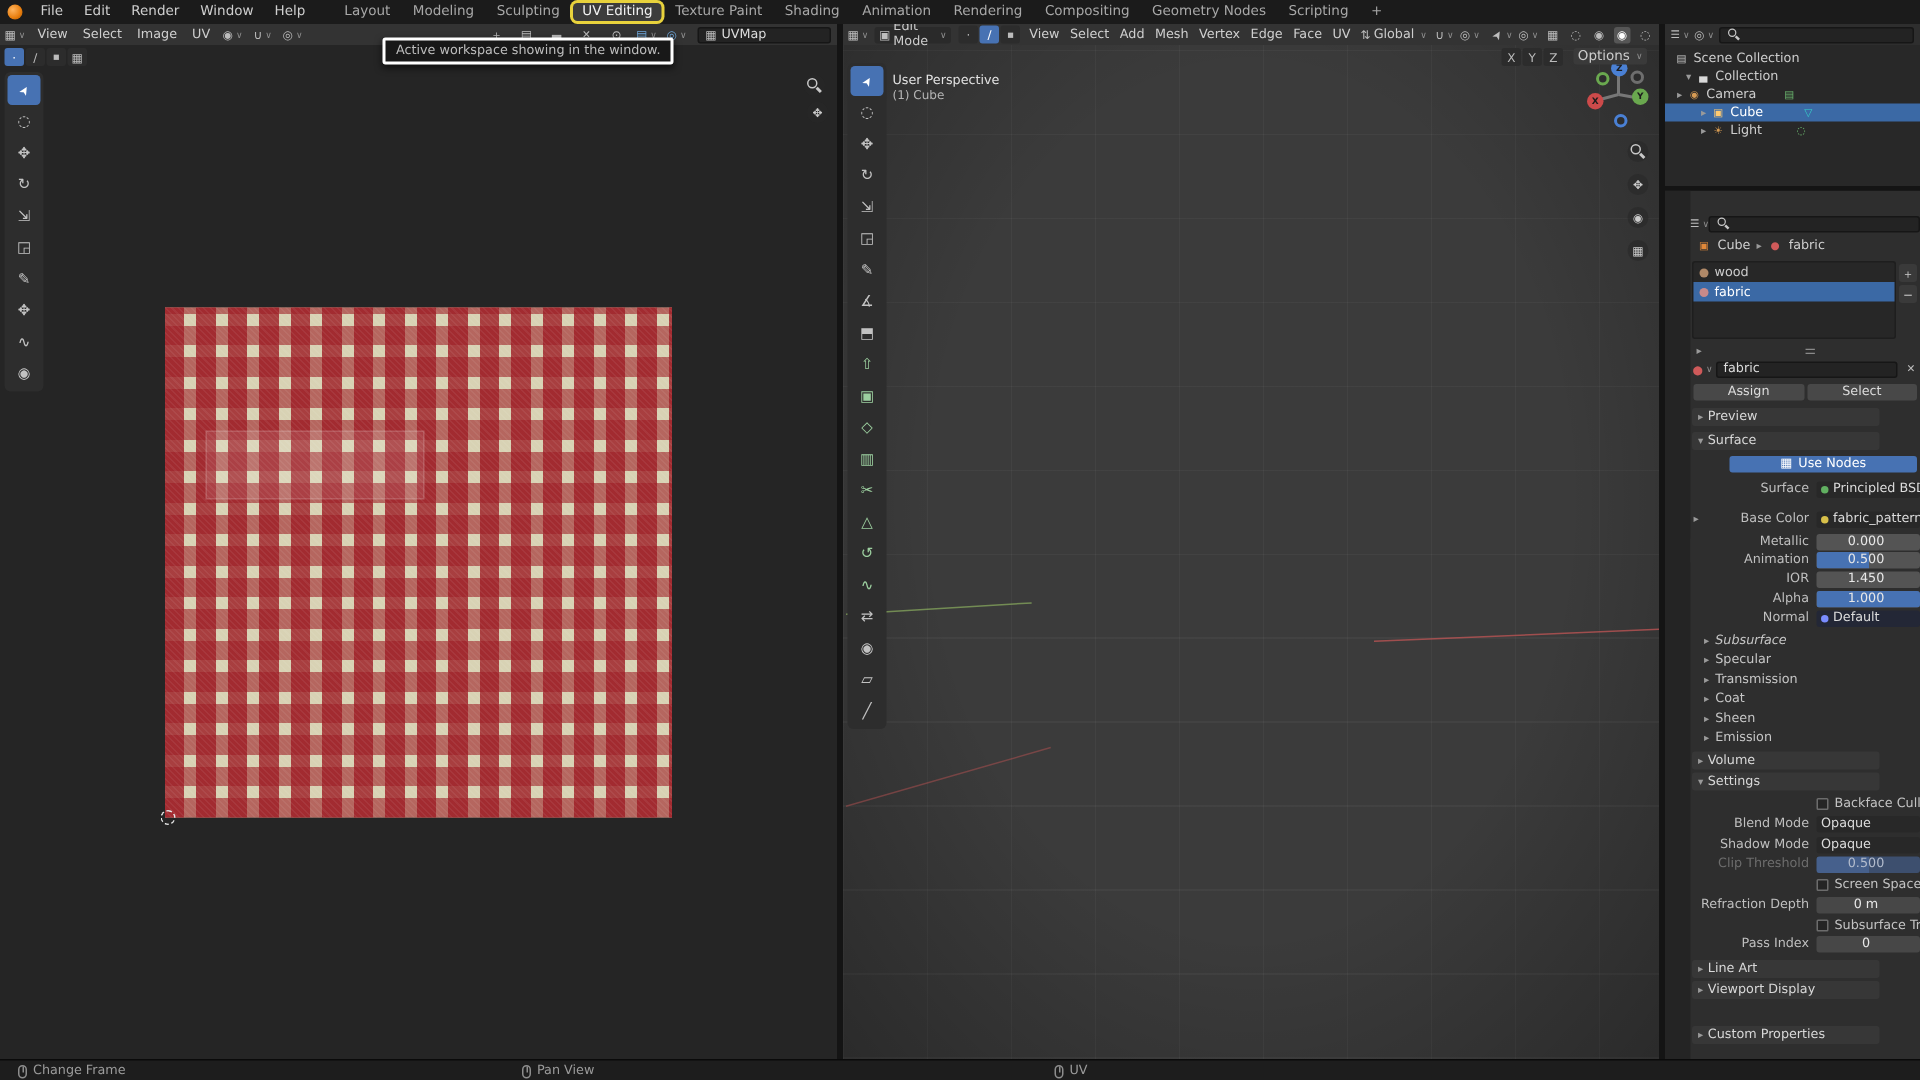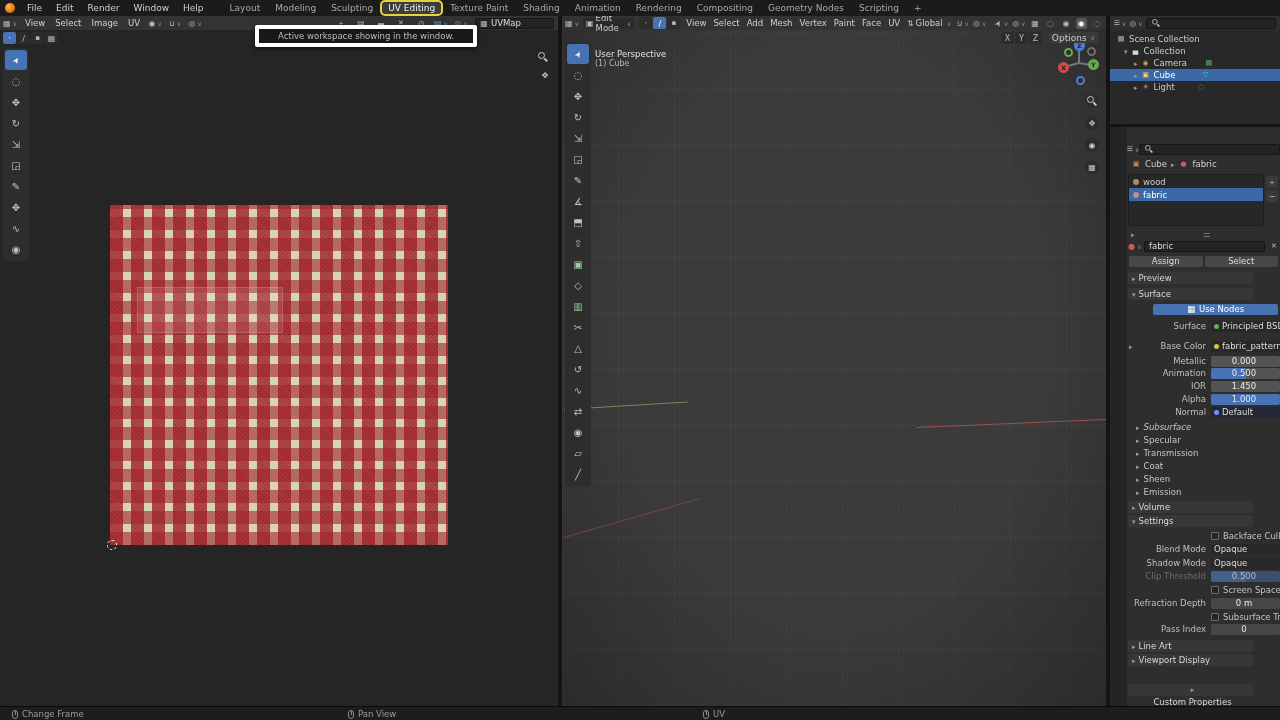--- a/index.html
+++ b/index.html
@@ -16,22 +16,22 @@
   .blogo { width:10px; height:10px; border-radius:50%;
     background:radial-gradient(circle at 35% 35%, #ffb45e, #e87d0d 60%, #9c5406); flex:0 0 auto; }
   .tmenu { color:#cfcfcf; padding:1px 2px; cursor:default; }
   .wstabs { display:flex; align-items:center; gap:3px; margin-left:8px; }
   .wstab { color:#a8a8a8; padding:1px 6px; border-radius:3px; white-space:nowrap; }
   .wstab.active { background:#3c3c3c; color:#f2f2f2; box-shadow:0 0 0 2px #e8d23c; }
   .topbar-right { position:absolute; right:2px; top:0; height:16px; display:flex;
     align-items:center; gap:5px; font-size:8.5px; color:#c5c5c5; background:#1b1b1b; padding:0 4px; }
 
   .tooltip { position:absolute; left:255px; top:25px; z-index:60;
-    background:rgba(24,24,24,0.97); border:4px solid #ffffff; color:#bdbdbd;
-    font-size:8.5px; padding:2px 19px; border-radius:2px; box-shadow:0 2px 5px rgba(0,0,0,.6); white-space:nowrap; }
+    background:rgba(24,24,24,0.97); border:2px solid #ffffff; color:#bdbdbd;
+    font-size:8.5px; padding:2px 7px; border-radius:2px; box-shadow:0 2px 5px rgba(0,0,0,.6); white-space:nowrap; }
 
   
   .ed-header { position:absolute; height:14px; background:#333333; display:flex;
     align-items:center; gap:8px; padding:0 4px; font-size:8.5px; color:#cfcfcf; z-index:20; }
   .hmenu { padding:0 1px; white-space:nowrap; }
   .hbtn { height:11px; min-width:12px; display:flex; align-items:center; justify-content:center;
     background:#2a2a2a; border-radius:2px; padding:0 3px; gap:2px; color:#cdcdcd; }
   .hicon { width:12px; height:11px; display:flex; align-items:center; justify-content:center;
     color:#bdbdbd; font-size:8px; }
   .dd::after { content:"∨"; font-size:6px; color:#8f8f8f; margin-left:2px; }
@@ -236,21 +236,21 @@
     <span class="hicon dd g-magnet"></span>
     <span class="hicon dd g-prop"></span>
     <span style="margin-left:auto"></span>
     <span class="hicon g-plus"></span>
     <span class="hicon g-img"></span>
     <span class="hicon g-folder"></span>
     <span class="hicon g-x"></span>
     <span class="hicon g-pin"></span>
     <span class="hicon dd g-img" style="color:#6fa8dc"></span>
     <span class="hicon dd g-filter" style="color:#6fa8dc"></span>
-    <div class="field" style="width:79px">
+    <div class="field" style="width:89px">
       <span class="hicon g-grid" style="width:8px"></span>
       <span>UVMap</span>
     </div>
   </div>
 
   <div class="uv-canvas">
 
     <div class="selmode" style="left:3px; top:2px;">
       <div class="smbtn active g-dot-v"></div>
       <div class="smbtn g-dot-e"></div>
@@ -298,21 +298,21 @@
     <div class="selmode" style="position:static; display:flex">
       <div class="smbtn g-dot-v"></div>
       <div class="smbtn active g-dot-e"></div>
       <div class="smbtn g-dot-f"></div>
     </div>
     <span class="hmenu">View</span>
     <span class="hmenu">Select</span>
     <span class="hmenu">Add</span>
     <span class="hmenu">Mesh</span>
     <span class="hmenu">Vertex</span>
-    <span class="hmenu">Paint</span>
+    <span class="hmenu">Edge</span>
     <span class="hmenu">Face</span>
     <span class="hmenu">UV</span>
     <div class="hbtn dd" style="background:transparent">
       <span class="hicon g-orient" style="width:8px"></span>
       <span>Global</span>
     </div>
     <span class="hicon dd g-magnet"></span>
     <span class="hicon dd g-prop"></span>
     <span style="margin-left:auto"></span>
     <span class="hicon dd g-cursor"></span>
@@ -403,21 +403,21 @@
     </div>
     <div class="orow" style="top:17px;">
       <span class="oicon g-img"></span>
       <span>Scene Collection</span>
     </div>
     <div class="orow" style="top:29px; padding-left:14px;">
       <span class="caret-d"></span>
       <span class="oicon g-folder" style="color:#d9d9d9"></span>
       <span>Collection</span>
     </div>
-    <div class="orow" style="top:41px; padding-left:24px;">
+    <div class="orow" style="top:41px; padding-left:8px;">
       <span class="caret-r"></span>
       <span class="oicon g-cam" style="color:#d79b53"></span>
       <span>Camera</span>
       <span class="oicon g-img" style="color:#6fbf73; margin-left:14px;"></span>
     </div>
     <div class="orow selected" style="top:53px; padding-left:24px;">
       <span class="caret-r"></span>
       <span class="oicon g-inset" style="color:#ffca70"></span>
       <span>Cube</span>
       <span class="oicon g-shield" style="color:#35d0c8; margin-left:22px;"></span>
@@ -639,21 +639,21 @@
   </div>
 
   <div class="sect" style="top:640px;">
     <span class="caret-r"></span>
     <span>Line Art</span>
   </div>
   <div class="sect" style="top:654px;">
     <span class="caret-r"></span>
     <span>Viewport Display</span>
   </div>
-  <div class="sect" style="top:684px;flex-direction:column;">
+  <div class="sect" style="top:684px;">
     <span class="caret-r"></span>
     <span>Custom Properties</span>
   </div>
 
   <div class="statusbar">
     <div class="stitem" style="left:12px;">
       <span class="mouse"></span>
       <span>Change Frame</span>
     </div>
     <div class="stitem" style="left:348px;">

